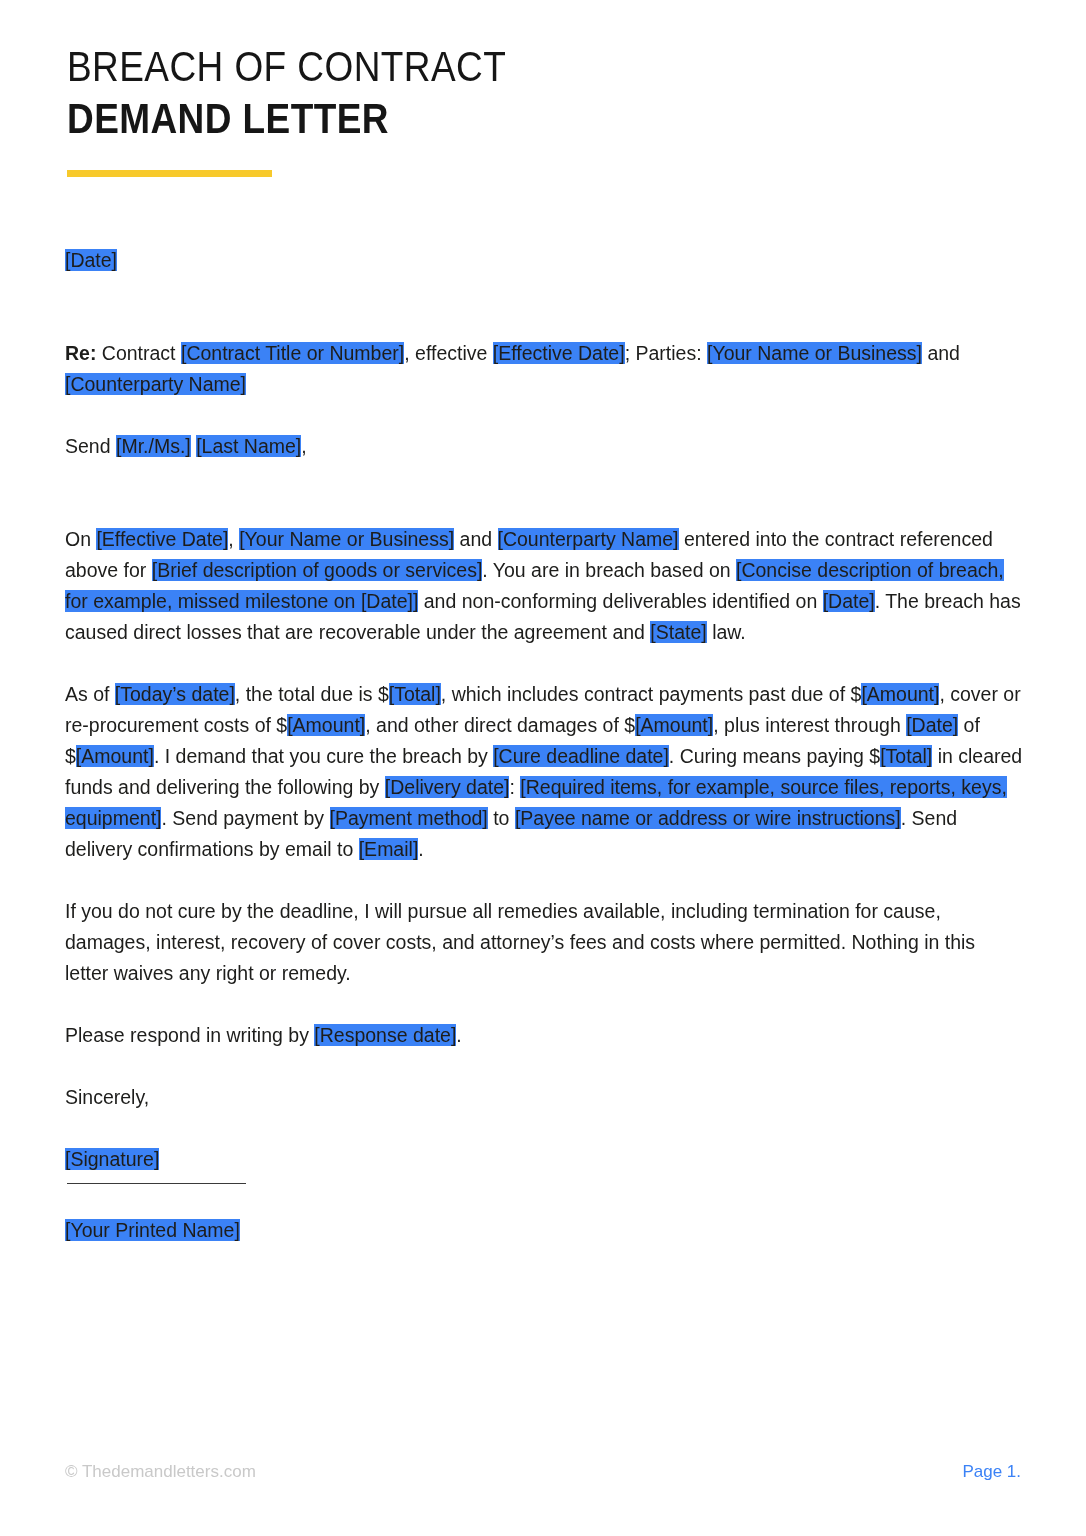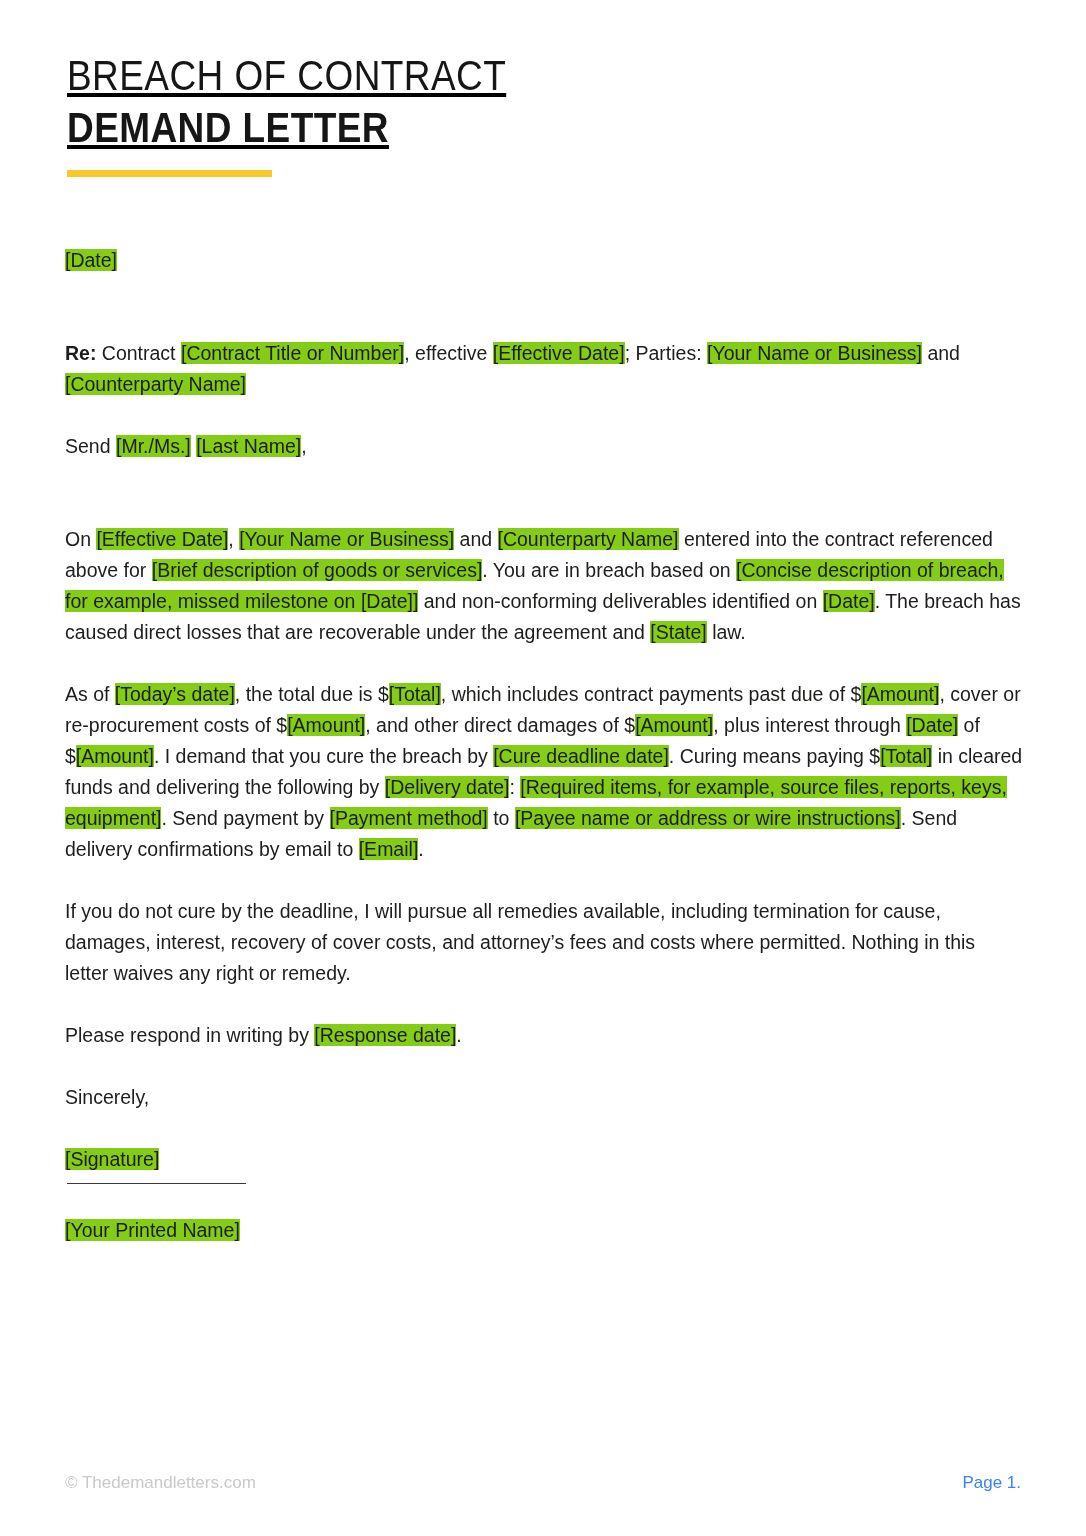--- a/index.html
+++ b/index.html
@@ -14,23 +14,22 @@
     background: #ffffff;
     box-sizing: border-box;
     overflow: hidden;
     font-family: "Liberation Sans", sans-serif;
   }
 
   
   .header {
     position: absolute;
     left: 67px;
-    top: 54px;
+    top: 45px;
     width: 900px;
-    text-decoration: underline;
   }
   .title-line1,
   .title-line2 {
     font-family: "Liberation Sans Narrow", "Liberation Sans", sans-serif;
     font-stretch: condensed;
     color: #161616;
     letter-spacing: 0.5px;
     line-height: 1.0;
     text-transform: uppercase;
     white-space: nowrap;
@@ -74,21 +73,21 @@
     margin: 0;
   }
   .gap-sm  { height: 31px; }
   .gap-md  { height: 31px; }
   .para {
     margin: 0 0 31px 0;
     text-align: left;
   }
   .para:last-child { margin-bottom: 0; }
   .ph {
-    background: #84cc16;
+    background: #3b82f6;
   }
   .bold { font-weight: 700; }
 
   
   .sig-line {
     width: 179px;
     height: 0;
     border-top: 1.5px solid #3a3a3a;
     margin: 8px 0 0 2px;
   }
@@ -97,21 +96,20 @@
   .footer {
     position: absolute;
     left: 65px;
     right: 65px;
     top: 1462px;
     display: flex;
     justify-content: space-between;
     align-items: baseline;
     color: #c9c9c9;
     font-size: 17px;
-    margin-top: 11px;
   }
   .footer-right { color: #3b82f6; }
 </style>
 </head>
 <body>
 
 <div class="page">
 
   <div class="header">
     <div class="title-line1">BREACH OF CONTRACT</div>

